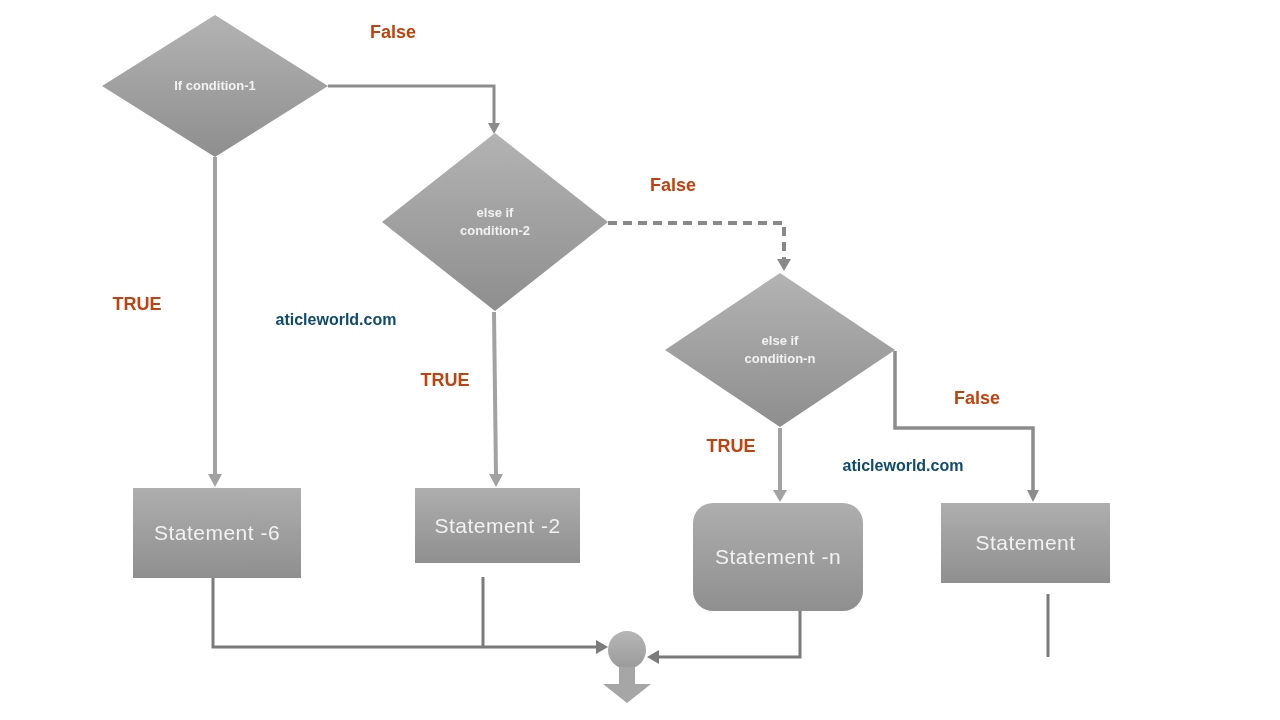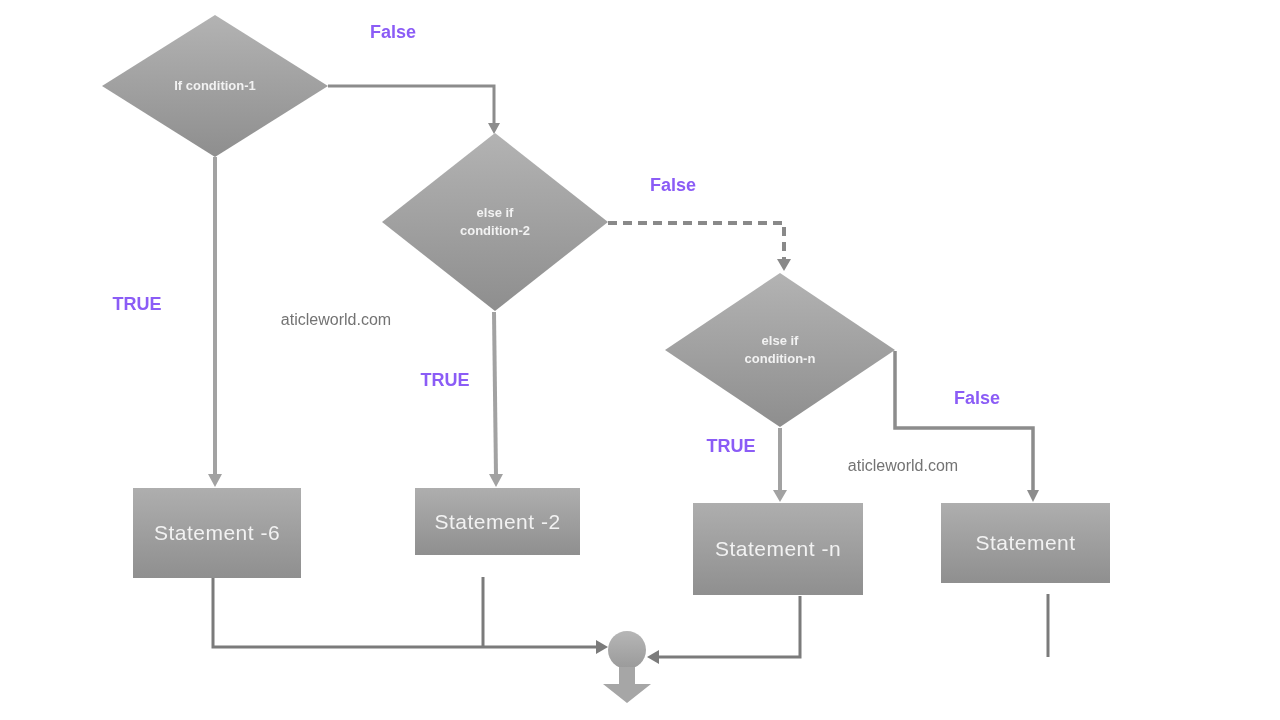--- a/index.html
+++ b/index.html
@@ -22,25 +22,25 @@
 
   .pbox {
     position:absolute;
     background:linear-gradient(180deg, #aeaeae 0%, #8f8f8f 100%);
     display:flex; align-items:center; justify-content:center;
   }
   .pbox .shape-label { color:#f2f2f2; font-size:21px; letter-spacing:0.5px; }
 
   .edge-label {
     position:absolute; transform:translateX(-50%);
-    color:#8b5cf6; font-weight:bold; font-size:18px; white-space:nowrap;
+    color:#c2410c; font-weight:bold; font-size:18px; white-space:nowrap;
   }
   .watermark {
     position:absolute; transform:translateX(-50%);
-    color:#737373; font-weight:normal; font-size:16px; white-space:nowrap;
+    color:#0c4a6e; font-weight:bold; font-size:16px; white-space:nowrap;
   }
 </style>
 </head>
 <body>
 
 <div class="canvas">
 
   <svg class="connectors" viewBox="0 0 1280 720" xmlns="http://www.w3.org/2000/svg">
     <defs>
       <linearGradient id="gnode" x1="0" y1="0" x2="0" y2="1">
@@ -90,25 +90,25 @@
 
   <div class="diamond" style="left:665px; top:273px; width:230px; height:154px;">
     <span class="shape-label">else if
 condition-n</span>
   </div>
 
   <div class="pbox" style="left:133px; top:488px; width:168px; height:90px;">
     <span class="shape-label">Statement -6</span>
   </div>
 
-  <div class="pbox" style="left:415px; top:488px; width:165px; height:67px;">
+  <div class="pbox" style="left:415px; top:488px; width:165px; height:75px;">
     <span class="shape-label">Statement -2</span>
   </div>
 
-  <div class="pbox" style="left:693px; top:503px; width:170px; height:92px;">
+  <div class="pbox" style="left:693px; top:503px; width:170px; height:108px;border-radius:20px;">
     <span class="shape-label">Statement -n</span>
   </div>
 
   <div class="pbox" style="left:941px; top:503px; width:169px; height:80px;">
     <span class="shape-label">Statement</span>
   </div>
 
   <div class="edge-label" style="left:393px; top:22px;">False</div>
   <div class="edge-label" style="left:137px; top:294px;">TRUE</div>
   <div class="edge-label" style="left:673px; top:175px;">False</div>

